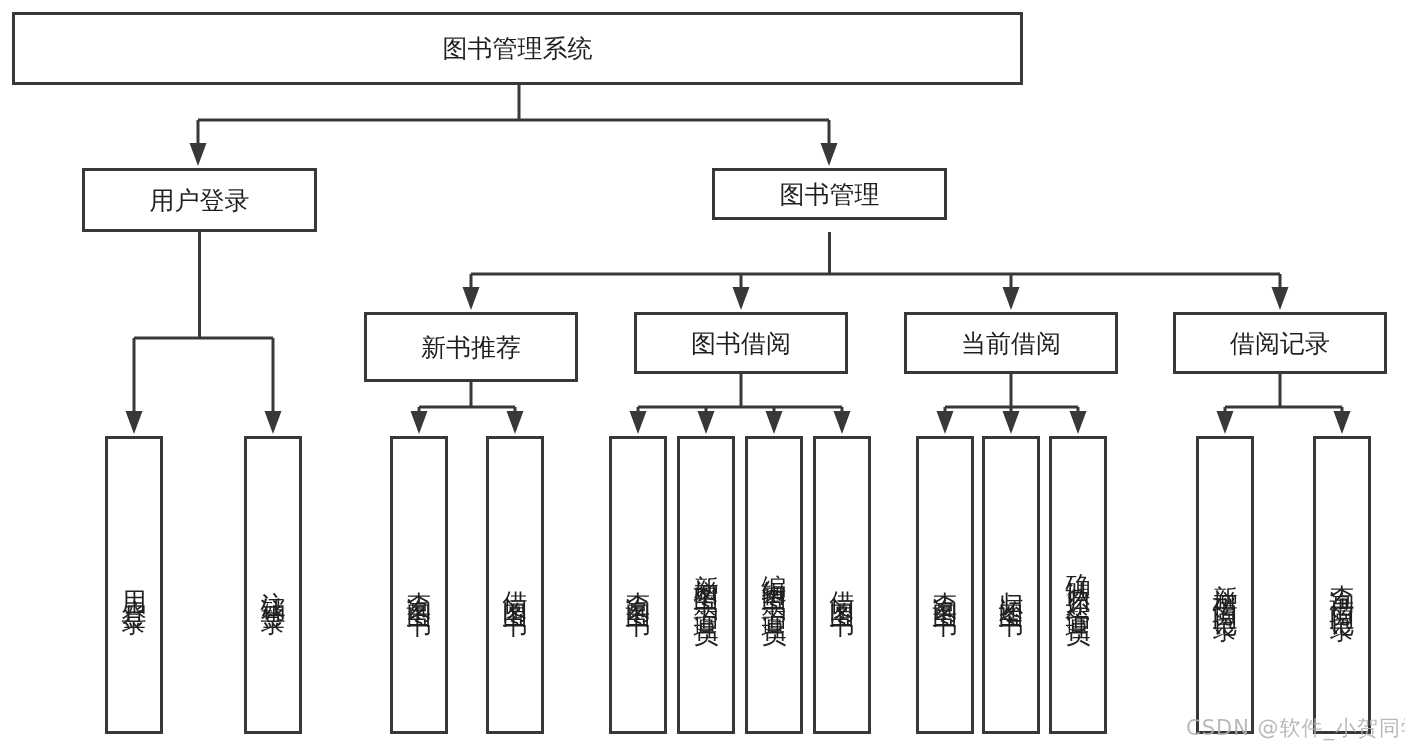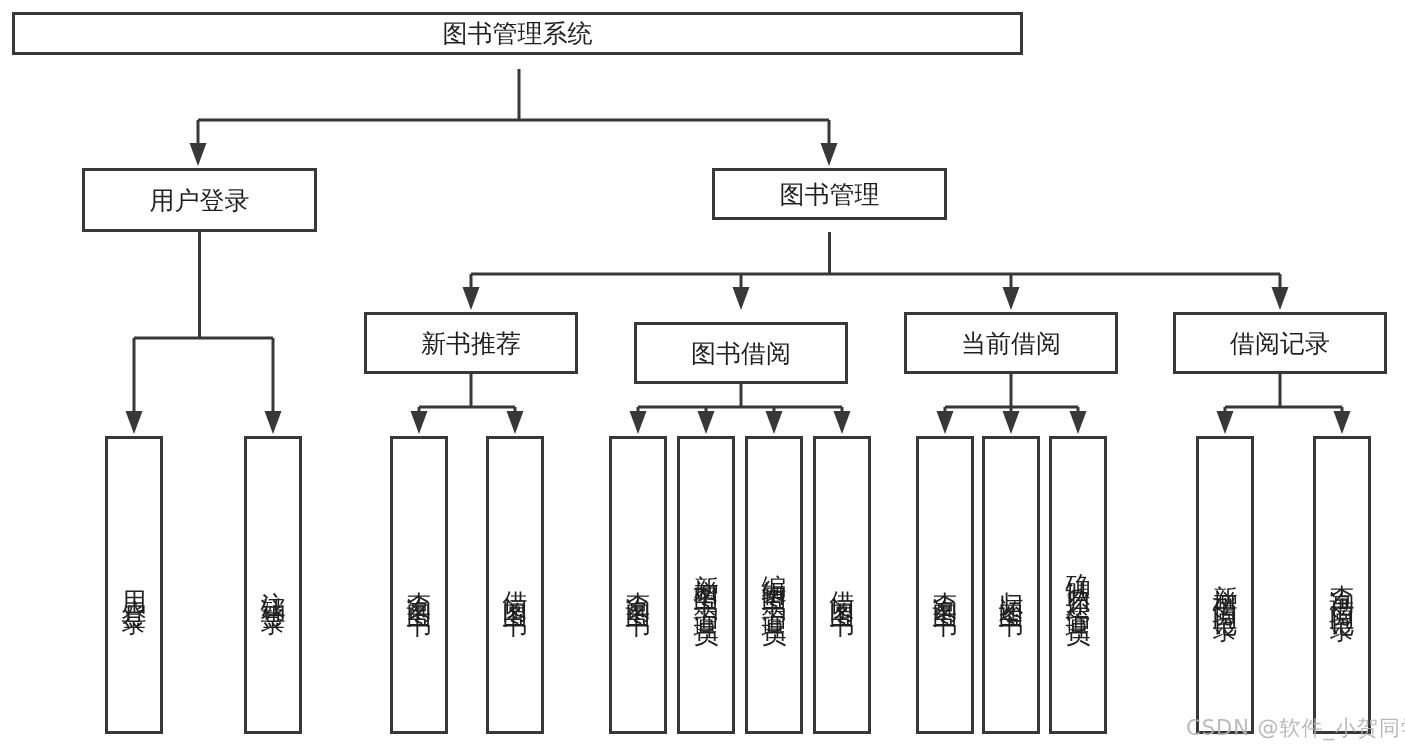--- a/index.html
+++ b/index.html
@@ -79,35 +79,35 @@
       <polygon points="765.5,411 782.5,411 774,434"></polygon>
       <polygon points="833.5,411 850.5,411 842,434"></polygon>
       <polygon points="936.5,411 953.5,411 945,434"></polygon>
       <polygon points="1002.5,411 1019.5,411 1011,434"></polygon>
       <polygon points="1069.5,411 1086.5,411 1078,434"></polygon>
       <polygon points="1216.5,411 1233.5,411 1225,434"></polygon>
       <polygon points="1333.5,411 1350.5,411 1342,434"></polygon>
     </g>
   </svg>
 
-  <div class="node" style="left:12px;top:12px;width:1011px;height:43px;align-items:center;">
+  <div class="node" style="left:12px;top:12px;width:1011px;height:73px;align-items:center;">
     <span>图书管理系统</span>
   </div>
 
   <div class="node" style="left:82px;top:168px;width:235px;height:64px;">
     <span>用户登录</span>
   </div>
   <div class="node" style="left:712px;top:168px;width:235px;height:52px;">
     <span>图书管理</span>
   </div>
 
-  <div class="node" style="left:364px;top:312px;width:214px;height:62px;">
+  <div class="node" style="left:364px;top:312px;width:214px;height:70px;">
     <span>新书推荐</span>
   </div>
-  <div class="node" style="left:634px;top:312px;width:214px;height:62px;margin-top:10px;">
+  <div class="node" style="left:634px;top:312px;width:214px;height:62px;">
     <span>图书借阅</span>
   </div>
   <div class="node" style="left:1173px;top:312px;width:214px;height:62px;">
     <span>借阅记录</span>
   </div>
   <div class="node" style="left:904px;top:312px;width:214px;height:62px;">
     <span>当前借阅</span>
   </div>
 
   <div class="node vnode" style="left:105px;top:436px;width:58px;height:298px;">

